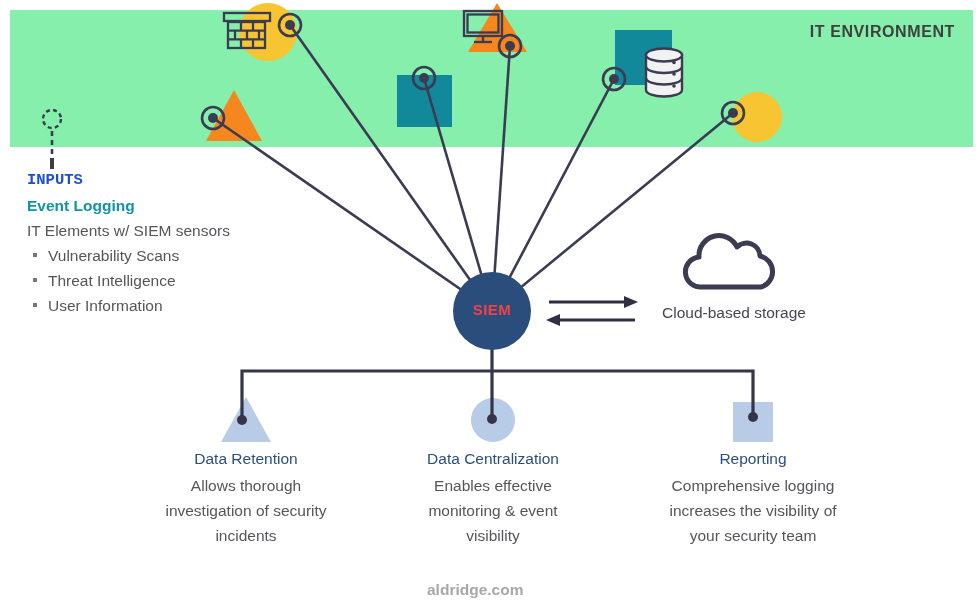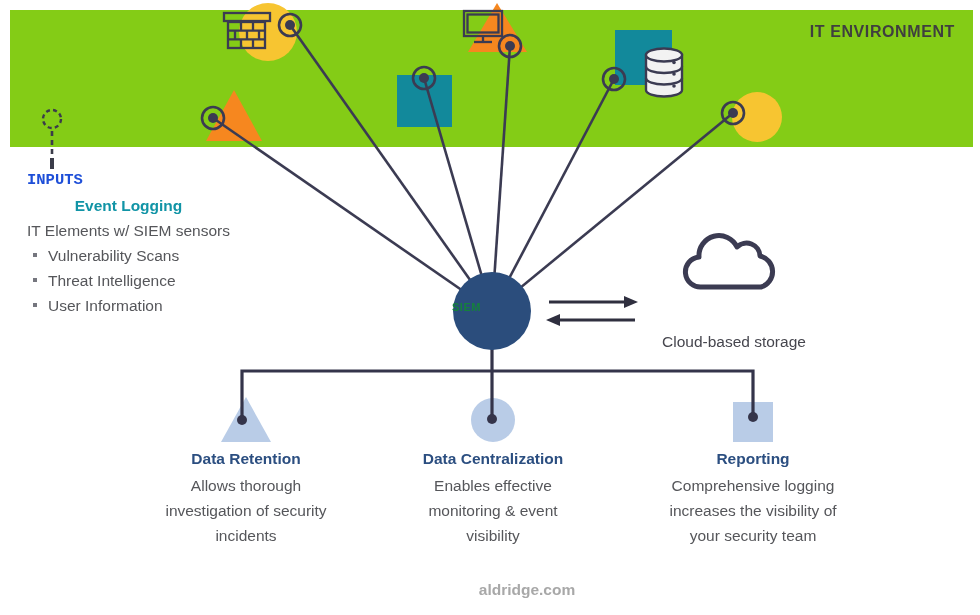--- a/index.html
+++ b/index.html
@@ -2,50 +2,50 @@
 <html><head>
 <meta charset="utf-8">
 <style>
   html,body { margin:0; padding:0; background:#ffffff; }
   .canvas {
     position:relative; width:980px; height:615px; background:#ffffff;
     font-family:"Liberation Sans", sans-serif; overflow:hidden;
   }
   .banner {
     position:absolute; left:10px; top:10px; width:963px; height:137px;
-    background:#84cc16; z-index:1;
+    background:#86efac; z-index:1;
   }
   .banner-title {
     position:absolute; top:13px; right:18px;
     font-size:16px; font-weight:bold; color:#3F3F3F; letter-spacing:0.6px;
   }
   svg.gfx { position:absolute; left:0; top:0; z-index:2; }
   .txt { position:absolute; z-index:3; }
   .inputs { left:27px; top:168px; font-size:15.5px; line-height:25px; color:#55565A; }
   .inputs .h  { font-weight:bold; color:#1d4ed8;font-family:Liberation Mono, monospace; }
-  .inputs .teal { font-weight:bold; color:#1194A6;text-align:center; }
+  .inputs .teal { font-weight:bold; color:#1194A6; }
   .inputs ul { list-style:none; margin:0; padding:0; }
   .inputs li { position:relative; padding-left:21px; }
   .inputs li::before {
     content:""; position:absolute; left:6px; top:10px;
     width:4px; height:4px; background:#75767e;
   }
   .siem-label {
-    left:452px; top:301px; width:80px; 
-    color:#15803d; font-weight:bold; font-size:11px; letter-spacing:0.5px;
+    left:452px; top:301px; width:80px; text-align:center;
+    color:#ef4444; font-weight:bold; font-size:15px; letter-spacing:0.5px;
   }
-  .cloud-label { left:662px; top:304px; font-size:15.5px; color:#46464E;margin-top:29px; }
+  .cloud-label { left:662px; top:304px; font-size:15.5px; color:#46464E; }
   .col { top:450px; text-align:center; }
-  .col .title { font-size:15.5px; font-weight:bold; color:#2B4E80; margin-bottom:5px; }
+  .col .title { font-size:15.5px; font-weight:normal; color:#2B4E80; margin-bottom:5px; }
   .col .line  { font-size:15.5px; color:#55565A; line-height:25px; }
   .col1 { left:146px; width:200px; }
   .col2 { left:391px; width:204px; }
   .col3 { left:643px; width:220px; }
   .footer {
-    left:427px; top:581px; width:200px; text-align:center;
+    left:427px; top:581px; width:200px; 
     font-size:15.5px; font-weight:bold; color:#A8A8A8;
   }
 </style>
 </head>
 <body>
 
 <div class="canvas">
 
   <div class="banner">
     <div class="banner-title">IT ENVIRONMENT</div>

